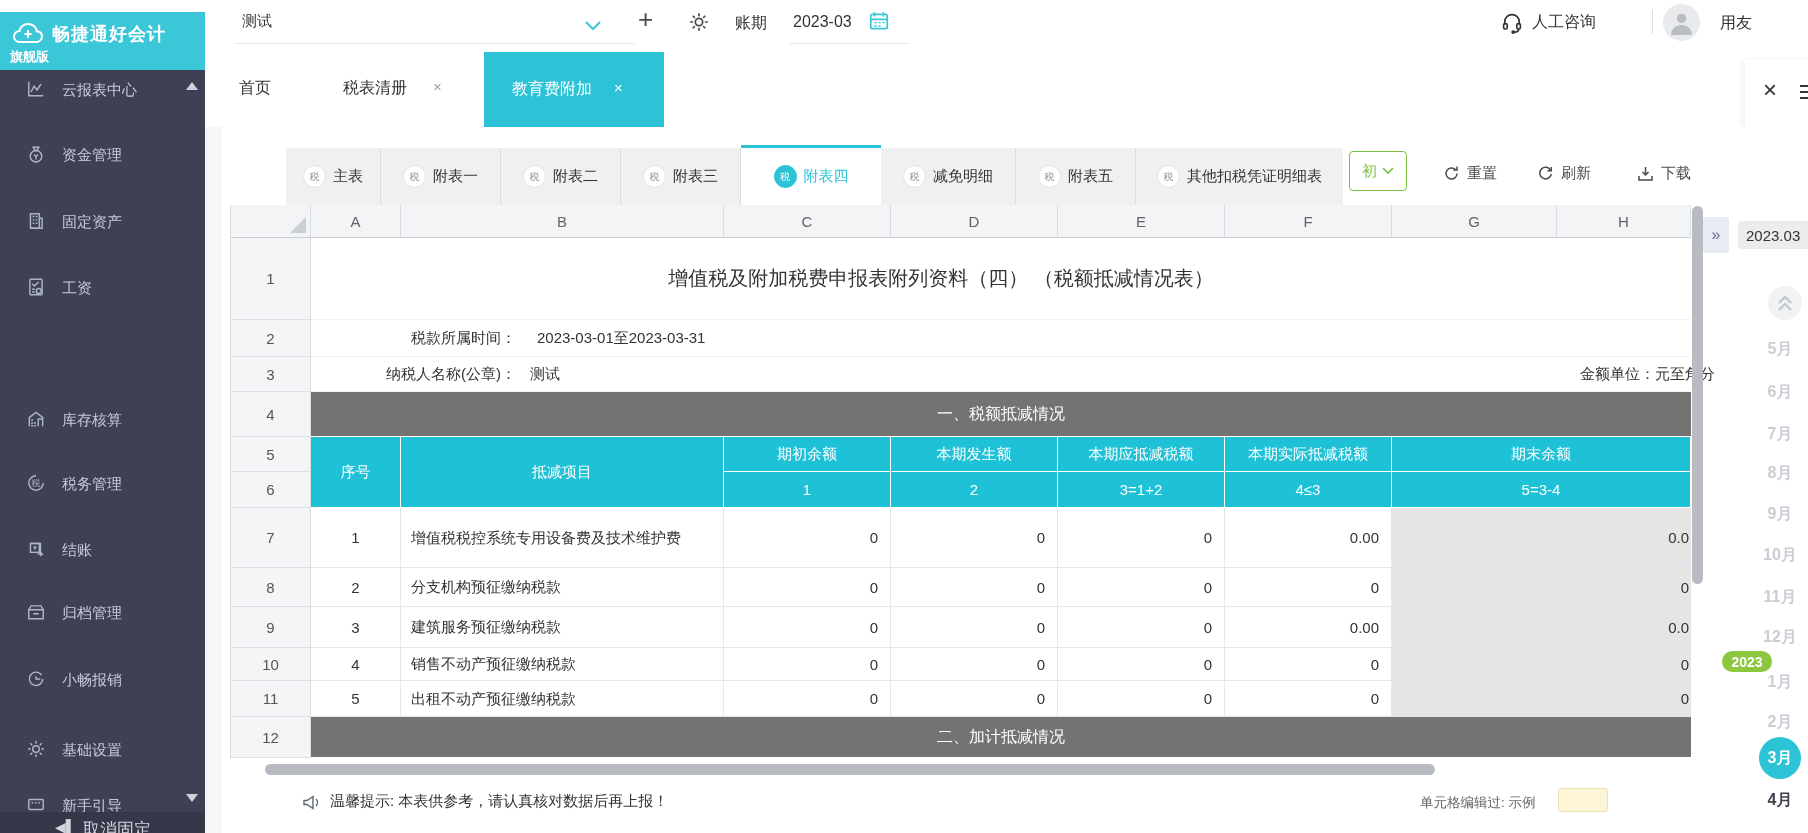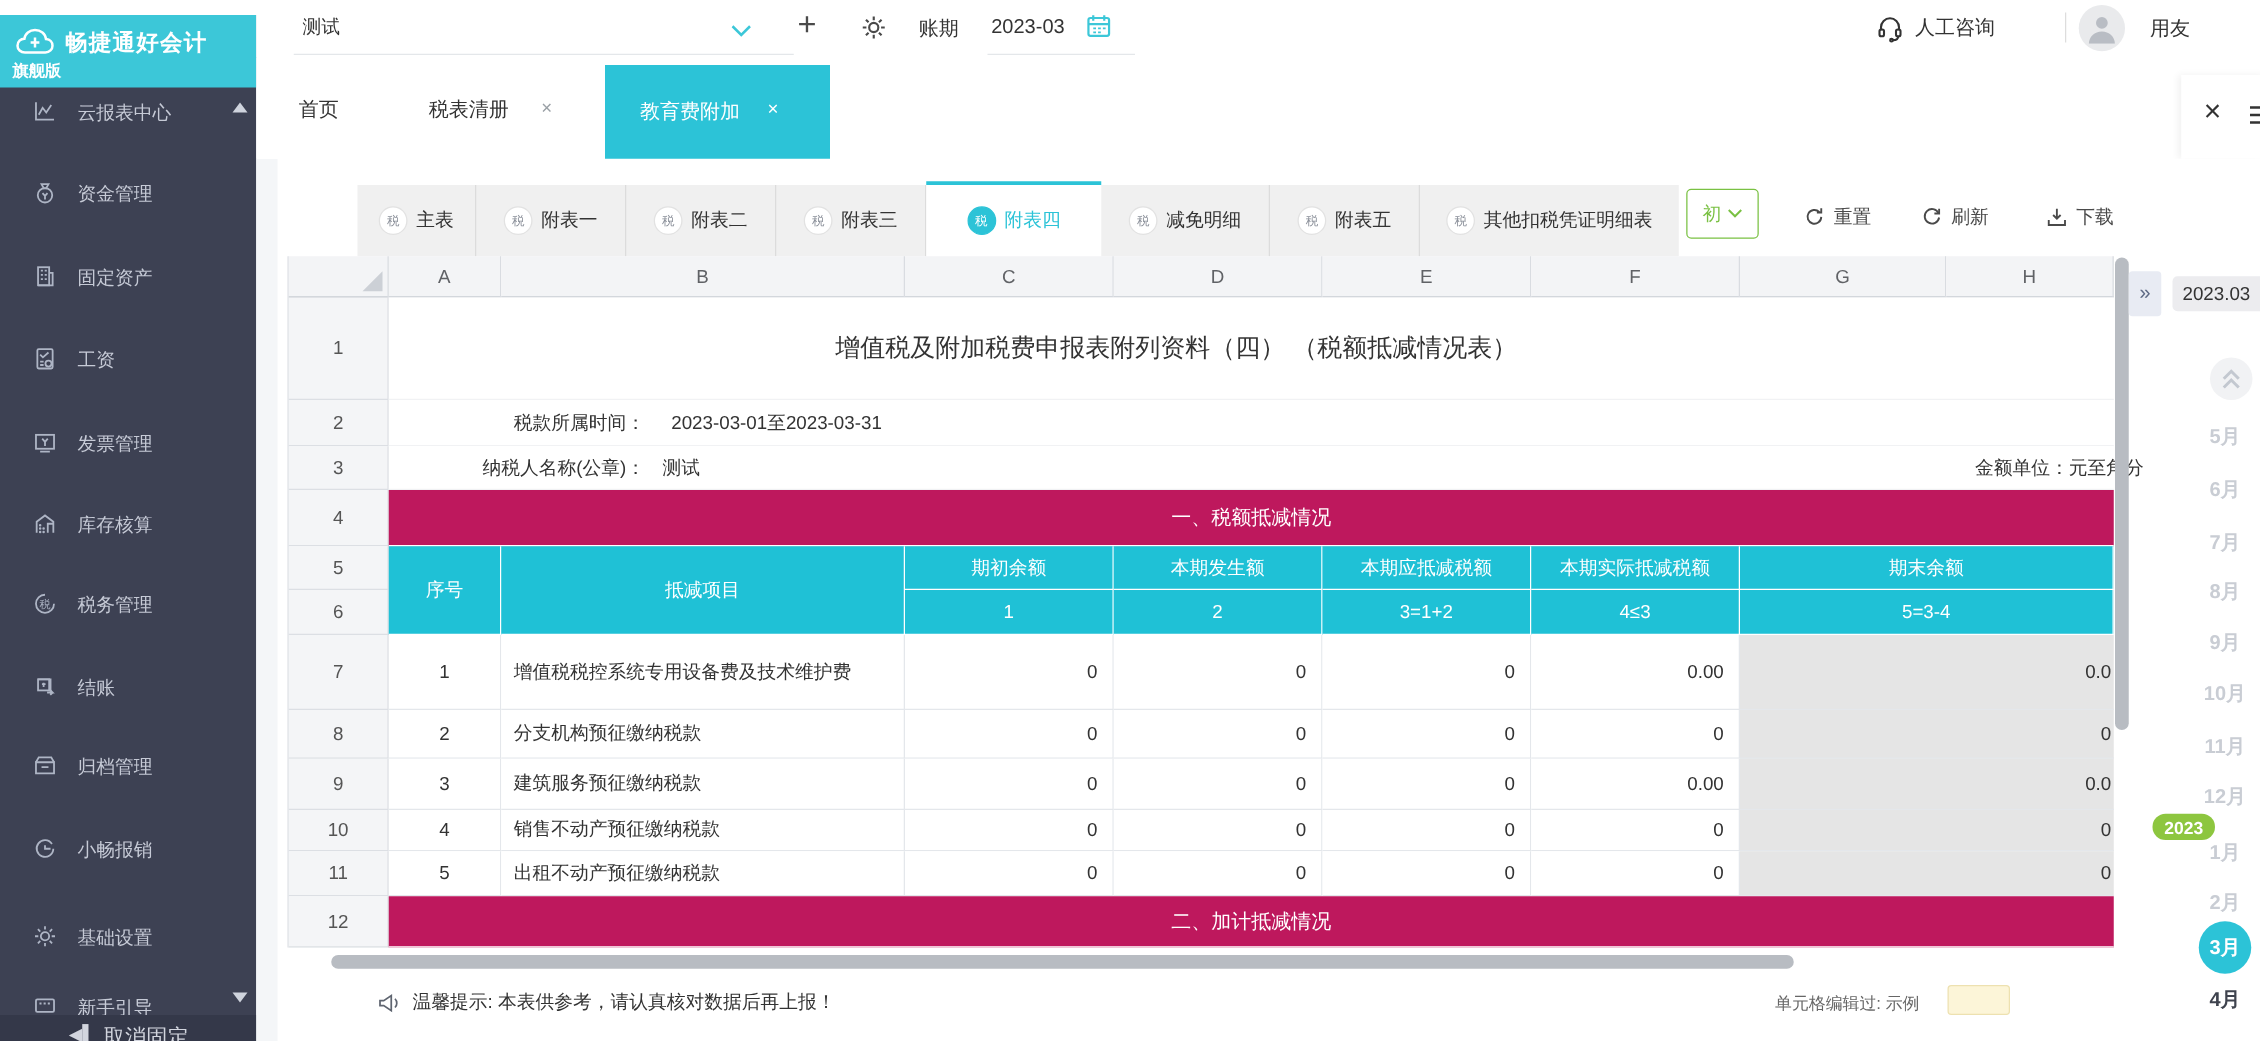--- a/index.html
+++ b/index.html
@@ -77,21 +77,21 @@
     grid-template-columns:80px 90px 323px 167px 167px 167px 167px 165px 134px;
     grid-template-rows:33px 82px 37px 35px 45px 35px 36px 60px 39px 41px 33px 36px 41px;
     border-left:1px solid #d9dce1; font-size:15px; color:#333; }
   .hcell { background:#f3f4f6; color:#606266; display:flex; align-items:center; justify-content:center; border-right:1px solid #d9dce1; border-bottom:1px solid #c9cdd3; font-size:15px; }
   .corner { position:relative; }
   .corner::after { content:""; position:absolute; right:4px; bottom:4px; width:0; height:0; border-right:16px solid #ccd0d6; border-top:16px solid transparent; }
   .rnum { background:#f4f5f7; color:#555; display:flex; align-items:center; justify-content:center; border-right:1px solid #d9dce1; border-bottom:1px solid #dcdfe4; }
   .freecell { background:#fff; position:relative; border-bottom:1px solid #f1f2f4; }
   .title-cell { display:flex; align-items:center; justify-content:center; font-size:20px; font-weight:500; padding-right:120px; }
   .lblrow { display:flex; align-items:center; }
-  .banner { background:#be185d; color:#fff; display:flex; align-items:center; justify-content:center; font-size:16px; border-bottom:1px solid #fff; }
+  .banner { background:#737373; color:#fff; display:flex; align-items:center; justify-content:center; font-size:16px; border-bottom:1px solid #fff; }
   .thead { background:#1fc1d6; color:#fff; display:flex; align-items:center; justify-content:center; border-right:1px solid #fff; border-bottom:1px solid #fff; font-size:15px; }
   .bcell { background:#fff; border-right:1px solid #e4e7eb; border-bottom:1px solid #e4e7eb; display:flex; align-items:center; }
   .bcell.center { justify-content:center; }
   .bcell.right { justify-content:flex-end; padding-right:12px; }
   .bcell.itemtxt { padding:5px 10px; line-height:1.45; }
   .ghcell { background:#e5e5e5; border-bottom:1px solid #e4e7eb; display:flex; align-items:center; justify-content:flex-end; padding-right:2px; }
   .unit-note { position:absolute; right:-24px; top:8px; font-size:15px; color:#333; white-space:nowrap; }
 
   
   .vscroll { position:absolute; left:1692px; top:206px; width:11px; height:378px; background:#b8bcc2; border-radius:6px; cursor:pointer; }
@@ -155,27 +155,20 @@
       <span class="lbl">固定资产</span>
     </div>
     <div class="side-item" style="top:262px">
       <span class="ic"><svg width="20" height="20" viewBox="0 0 18 18">
             <rect x="3.5" y="2" width="11" height="14" rx="1"></rect>
             <path d="M5.5 6l2 2 4-3.5"></path>
             <circle cx="11.5" cy="12.5" r="2.2"></circle>
             <path d="M5.5 11h2.5M5.5 13.5h2.5"></path>
           </svg></span>
       <span class="lbl">工资</span>
-    </div>
-    <div class="side-item" style="top:329px">
-      <span class="ic"><svg width="20" height="20" viewBox="0 0 18 18">
-            <rect x="2.5" y="3.5" width="13" height="10"></rect>
-            <path d="M7 6.2l2 2.3 2-2.3M9 8.5v3M5.5 15.5h7"></path>
-          </svg></span>
-      <span class="lbl">发票管理</span>
     </div>
     <div class="side-item" style="top:394px">
       <span class="ic"><svg width="20" height="20" viewBox="0 0 18 18">
             <path d="M3 15.5V7.5l6-4.5 6 4.5v8"></path>
             <path d="M5.5 10h.01M5.5 12.5h.01M8 12.5h.01M8 15h.01M5.5 15h.01" stroke-linecap="round" stroke-width="1.8"></path>
             <path d="M11 15.5V9h4.5"></path>
           </svg></span>
       <span class="lbl">库存核算</span>
     </div>
     <div class="side-item" style="top:458px">

